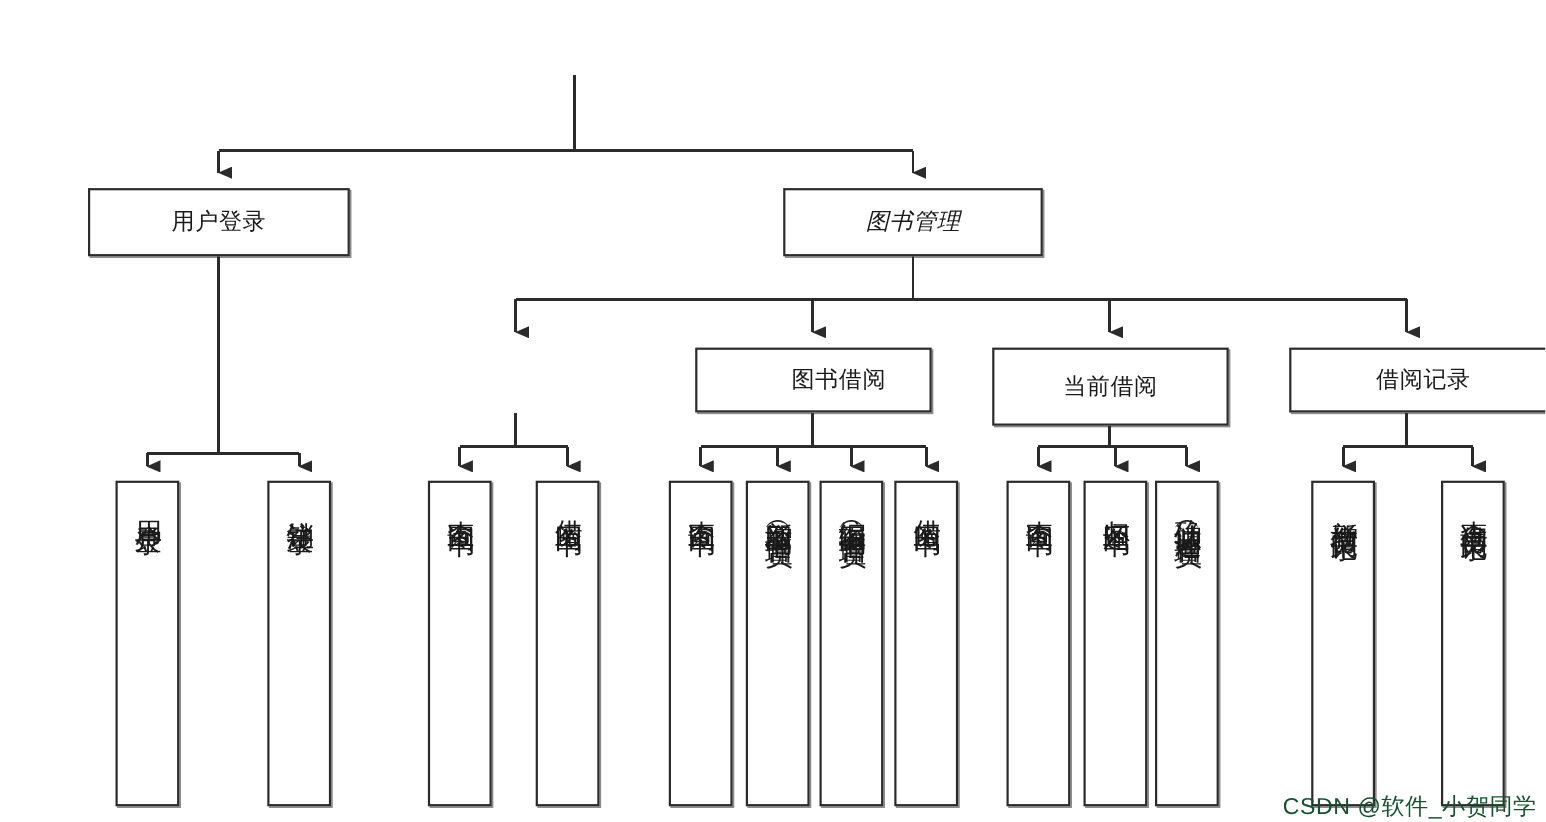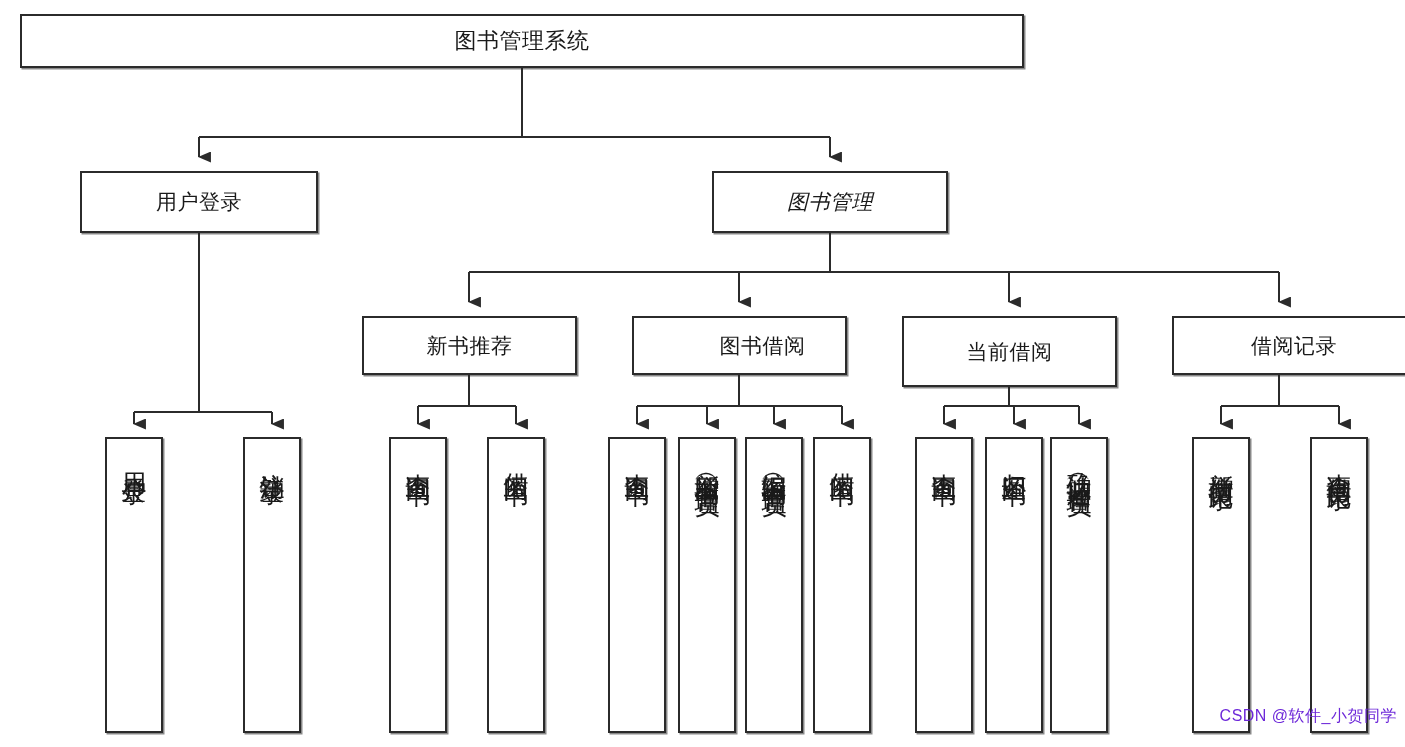--- a/index.html
+++ b/index.html
@@ -54,23 +54,23 @@
     writing-mode: vertical-rl;
     text-orientation: upright;
     font-size: 25px;
     letter-spacing: 3px;
     line-height: 1;
   }
   .node.root .label { font-size: 22px; }
   .watermark {
     position: absolute;
     right: 8px;
-    bottom: 20px;
-    font-size: 16px;
-    color: #6d28d9;
+    bottom: 0;
+    font-size: 21px;
+    color: #14532d;
     white-space: nowrap;
     letter-spacing: 0.5px;
   }
 </style>
 </head>
 <body>
 
 <div id="canvas">
 
   <svg id="wires" viewBox="0 0 1405 747" xmlns="http://www.w3.org/2000/svg">
@@ -116,34 +116,28 @@
       <path d="M 1014 406 L 1014 424" marker-end="url(#arrow)"></path>
       <path d="M 1079 406 L 1079 424" marker-end="url(#arrow)"></path>
 
       <path d="M 1279 375 L 1279 406"></path>
       <path d="M 1221 406 L 1339 406"></path>
       <path d="M 1221 406 L 1221 424" marker-end="url(#arrow)"></path>
       <path d="M 1339 406 L 1339 424" marker-end="url(#arrow)"></path>
     </g>
   </svg>
 
-  <div class="node horizontal root" style="left:20px; top:14px; width:1004px; height:54px;">
-    <span class="label">图书管理系统</span>
-  </div>
 
   <div class="node horizontal" style="left:80px; top:171px; width:238px; height:62px;">
     <span class="label">用户登录</span>
   </div>
   <div class="node horizontal" style="left:712px; top:171px; width:236px; height:62px;font-style:italic;">
     <span class="label">图书管理</span>
   </div>
 
-  <div class="node horizontal" style="left:362px; top:316px; width:215px; height:59px;">
-    <span class="label">新书推荐</span>
-  </div>
   <div class="node horizontal" style="left:632px; top:316px; width:215px; height:59px;padding-left:46px;">
     <span class="label">图书借阅</span>
   </div>
   <div class="node horizontal" style="left:902px; top:316px; width:215px; height:71px;">
     <span class="label">当前借阅</span>
   </div>
   <div class="node horizontal" style="left:1172px; top:316px; width:244px; height:59px;">
     <span class="label">借阅记录</span>
   </div>
 

